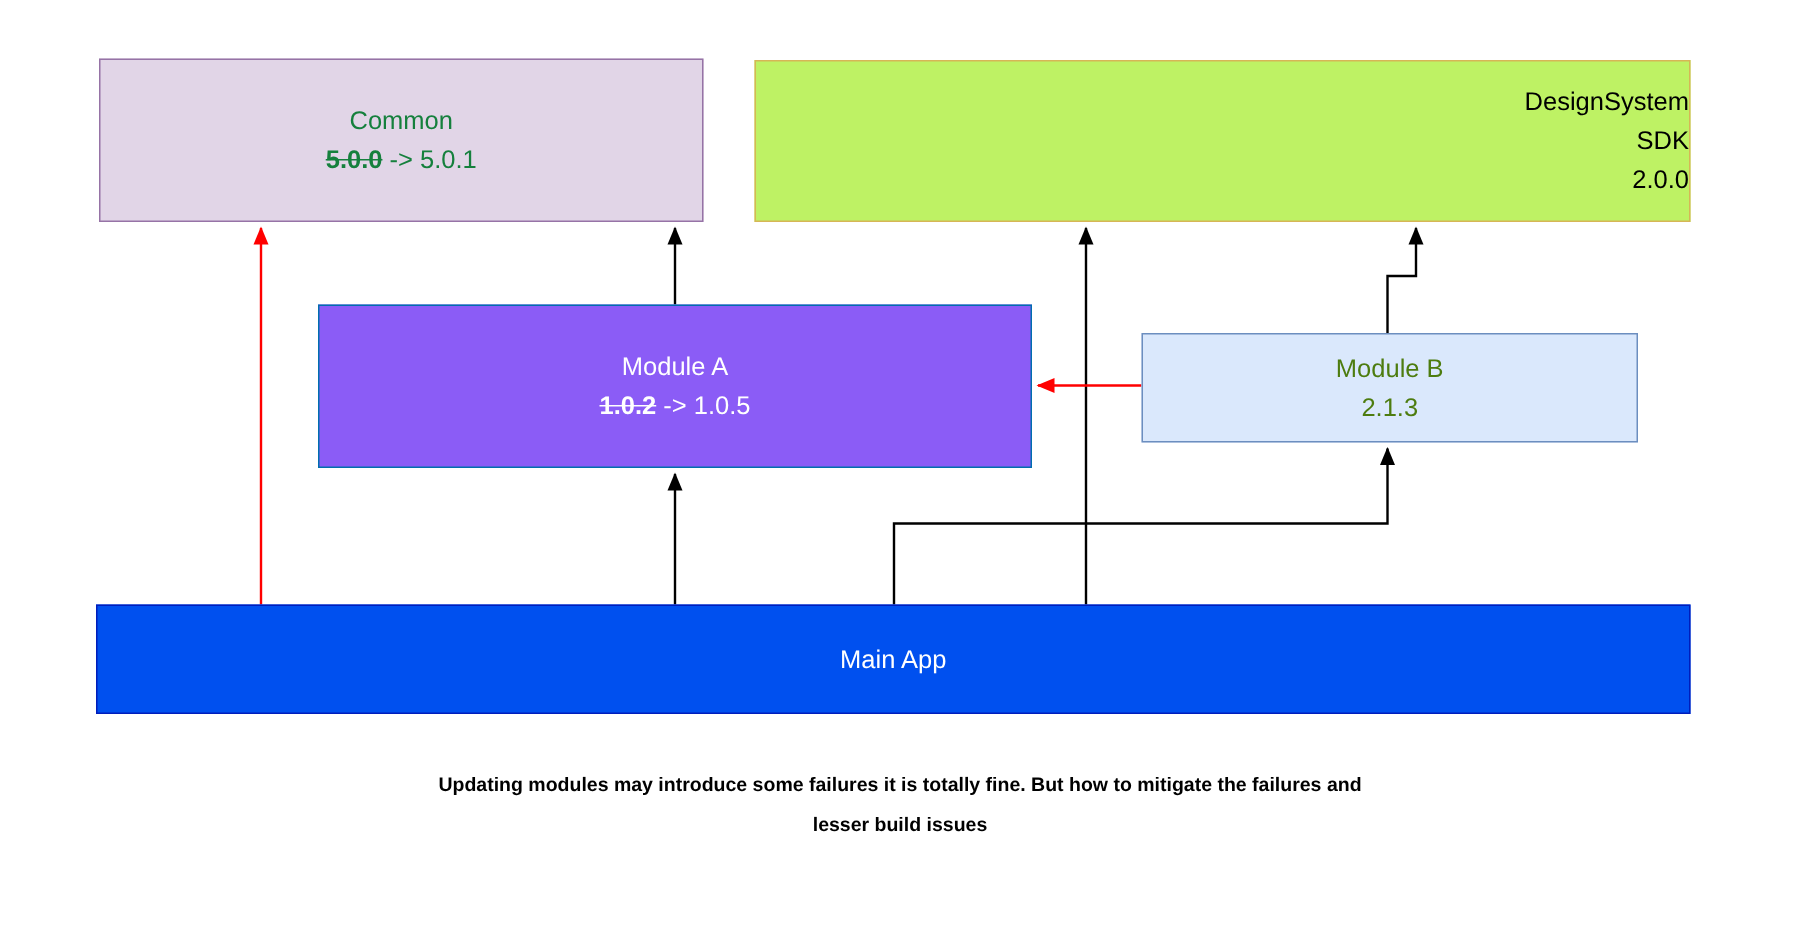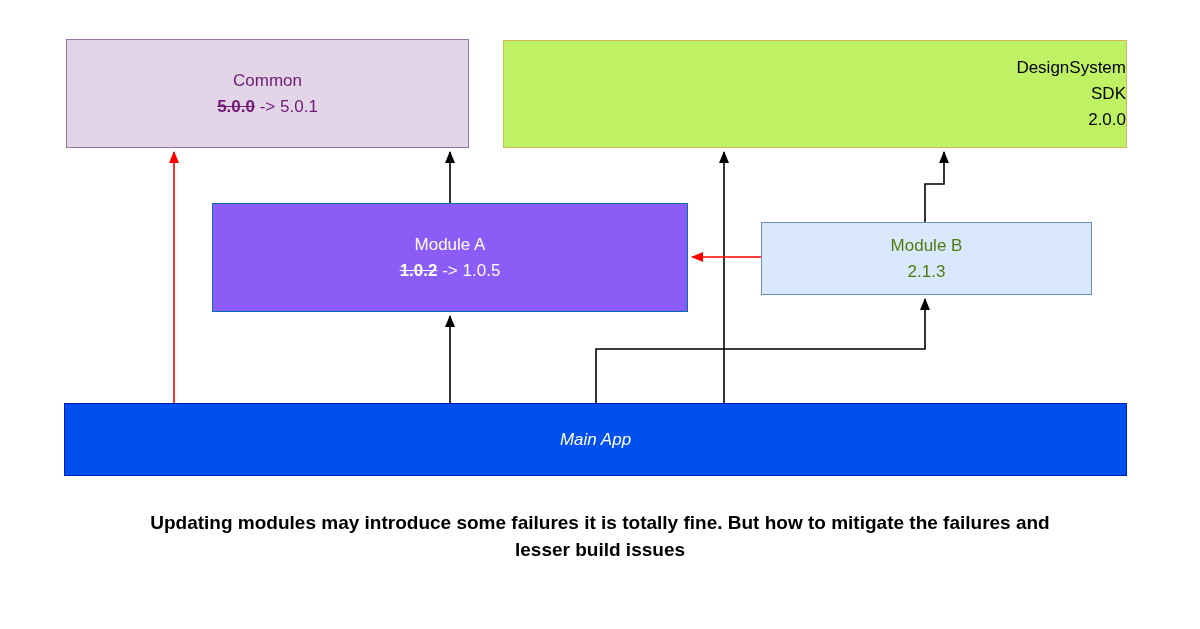--- a/index.html
+++ b/index.html
@@ -31,33 +31,33 @@
     text-align: center;
     font-size: 17px;
     line-height: 26px;
     color: #000;
   }
 
   .node-common    { left: 66px;  top: 39px;  width: 403px; height: 109px; }
   .node-designsys { left: 503px; top: 40px;  width: 624px; height: 108px; }
   .node-module-a  { left: 212px; top: 203px; width: 476px; height: 109px; }
   .node-module-b  { left: 761px; top: 222px; width: 331px; height: 73px;  }
-  .node-main-app  { left: 64px;  top: 403px; width: 1063px; height: 73px; font-style: italic; }
+  .node-main-app  { left: 64px;  top: 403px; width: 1063px; height: 73px; }
 
   .strike { text-decoration: line-through; font-weight: bold; }
   .bold   { font-weight: normal; }
 
   .caption {
     position: absolute;
     left: 0;
     top: 509px;
     width: 1200px;
     text-align: center;
     font-weight: bold;
-    font-size: 19px;
+    font-size: 13px;
     line-height: 27px;
     color: #000;
     white-space: nowrap;
   }
 </style>
 </head>
 <body>
 
 <div class="canvas">
 
@@ -74,21 +74,21 @@
         <polyline points="174,403 174,152" fill="none" stroke="#FF0000" stroke-width="1.6" marker-end="url(#ah-FF0000)"></polyline>
         <polyline points="450,203 450,152" fill="none" stroke="#000000" stroke-width="1.6" marker-end="url(#ah-000000)"></polyline>
         <polyline points="450,403 450,316" fill="none" stroke="#000000" stroke-width="1.6" marker-end="url(#ah-000000)"></polyline>
         <polyline points="724,403 724,152" fill="none" stroke="#000000" stroke-width="1.6" marker-end="url(#ah-000000)"></polyline>
         <polyline points="596,403 596,349 925,349 925,299" fill="none" stroke="#000000" stroke-width="1.6" marker-end="url(#ah-000000)"></polyline>
         <polyline points="925,222 925,184 944,184 944,152" fill="none" stroke="#000000" stroke-width="1.6" marker-end="url(#ah-000000)"></polyline>
         <polyline points="761,257 692,257" fill="none" stroke="#FF0000" stroke-width="1.6" marker-end="url(#ah-FF0000)"></polyline>
       </g>
   </svg>
 
-  <div class="node node-common" style="background: rgb(225, 213, 231); border-color: rgb(150, 115, 166); color: #701a75;">
+  <div class="node node-common" style="background: rgb(225, 213, 231); border-color: rgb(150, 115, 166); color: #15803d;">
     <div>Common</div>
     <div>
       <span class="strike">5.0.0</span>
       <span>-&gt;</span>
       <span class="bold">5.0.1</span>
     </div>
   </div>
 
   <div class="node node-designsys" style="background: #bef264; border-color: rgb(214, 182, 86); color: rgb(0, 0, 0); align-items: flex-end;">
     <div>DesignSystem</div>

